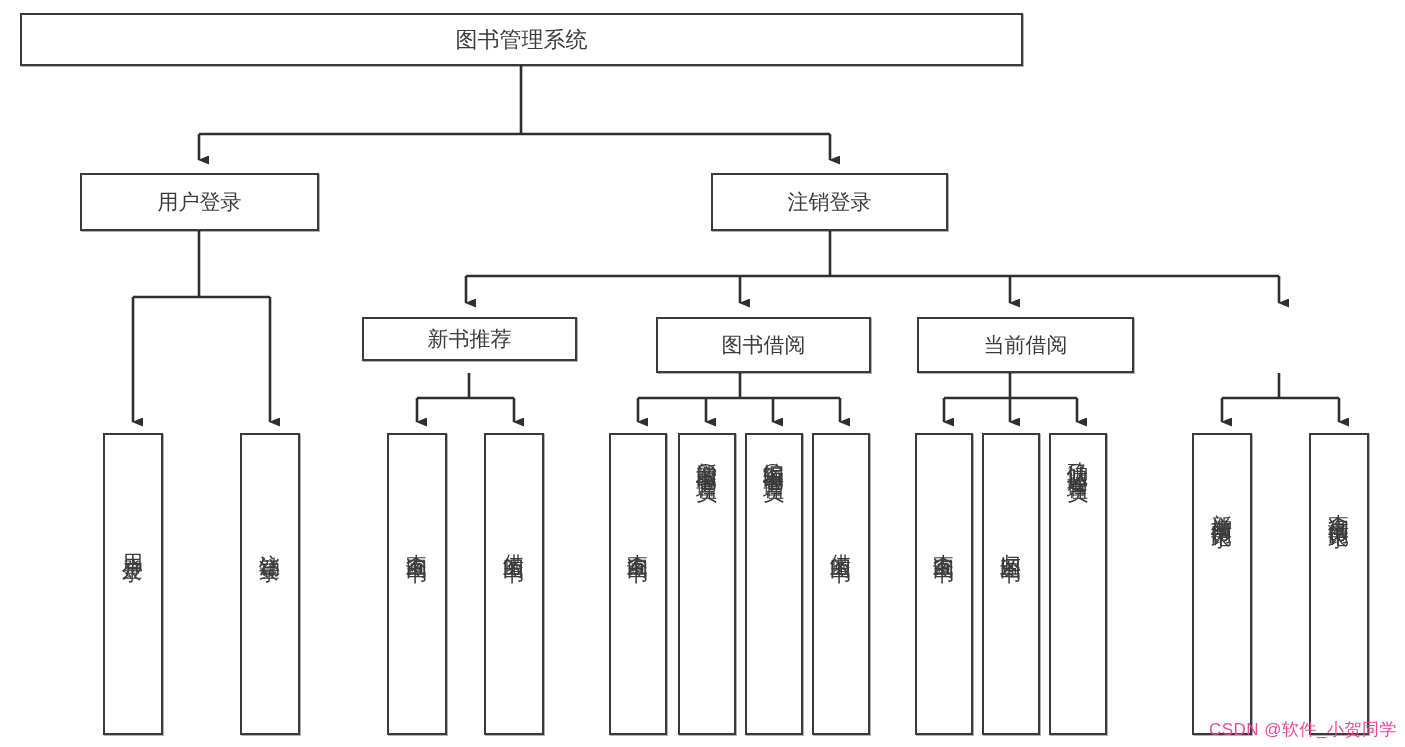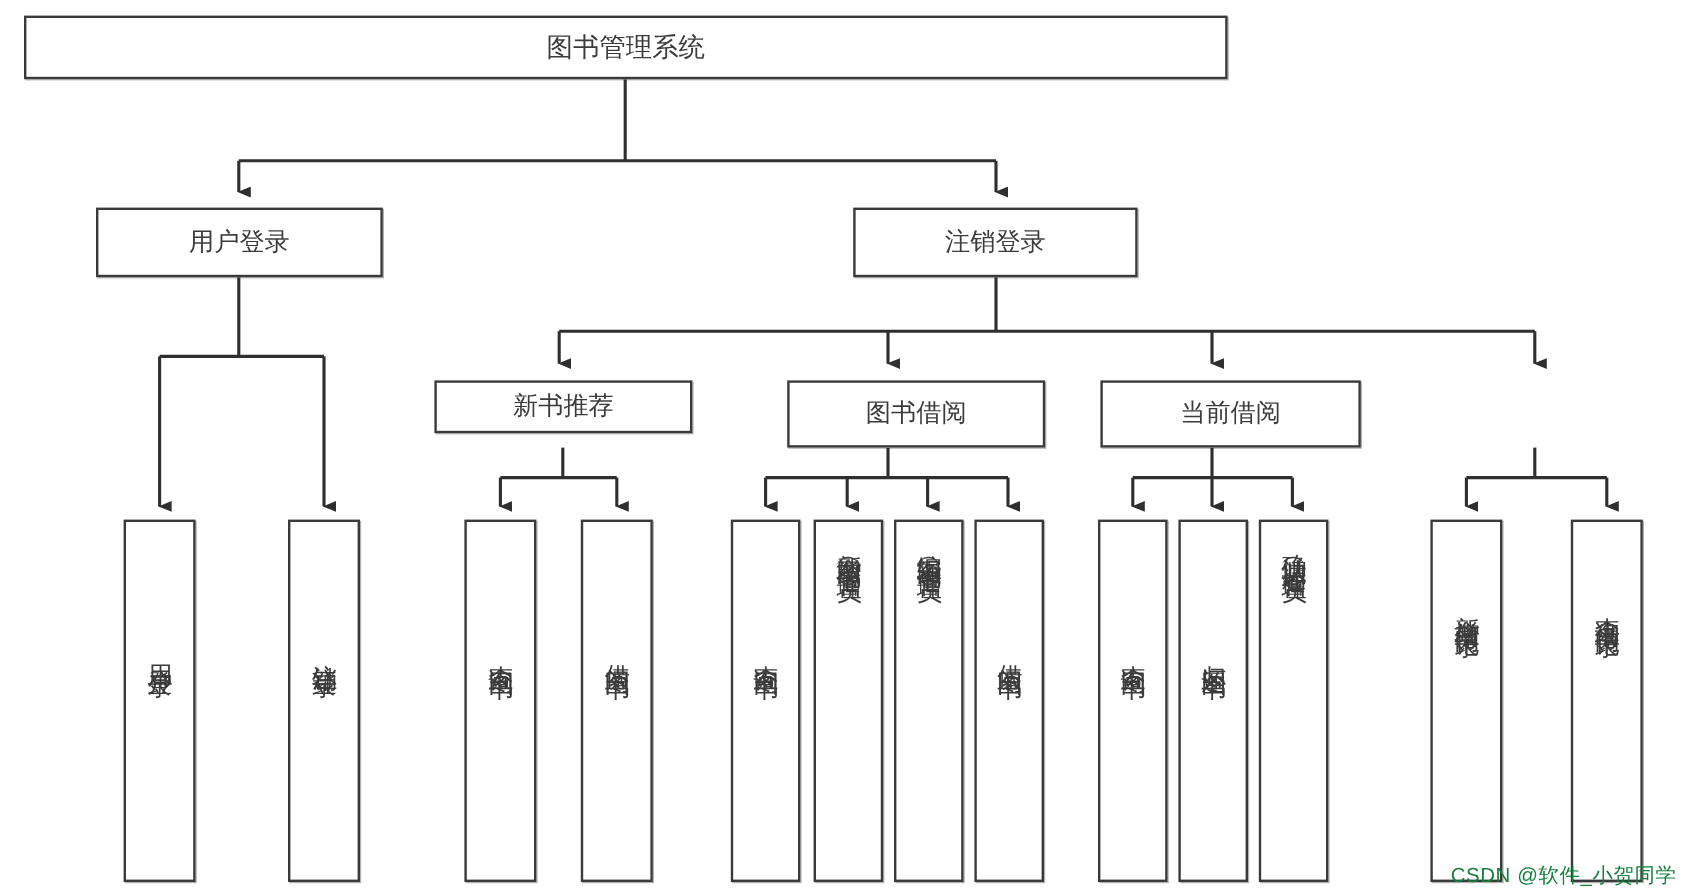--- a/index.html
+++ b/index.html
@@ -63,21 +63,21 @@
   }
   .node.leaf.mid2 .lbl { padding-top: 56px; }
   .node.leaf.tall .lbl { padding-top: 4px; }
   .node.leaf.short .lbl { padding-top: 96px; }
 
   #watermark {
     position: absolute;
     right: 8px;
     bottom: 6px;
     font-size: 17px;
-    color: #15803d;
+    color: #ec4899;
     white-space: nowrap;
     letter-spacing: 0.5px;
   }
 </style>
 </head>
 <body>
 
 <div id="canvas">
 
   <svg class="wires" viewBox="0 0 1405 747">

